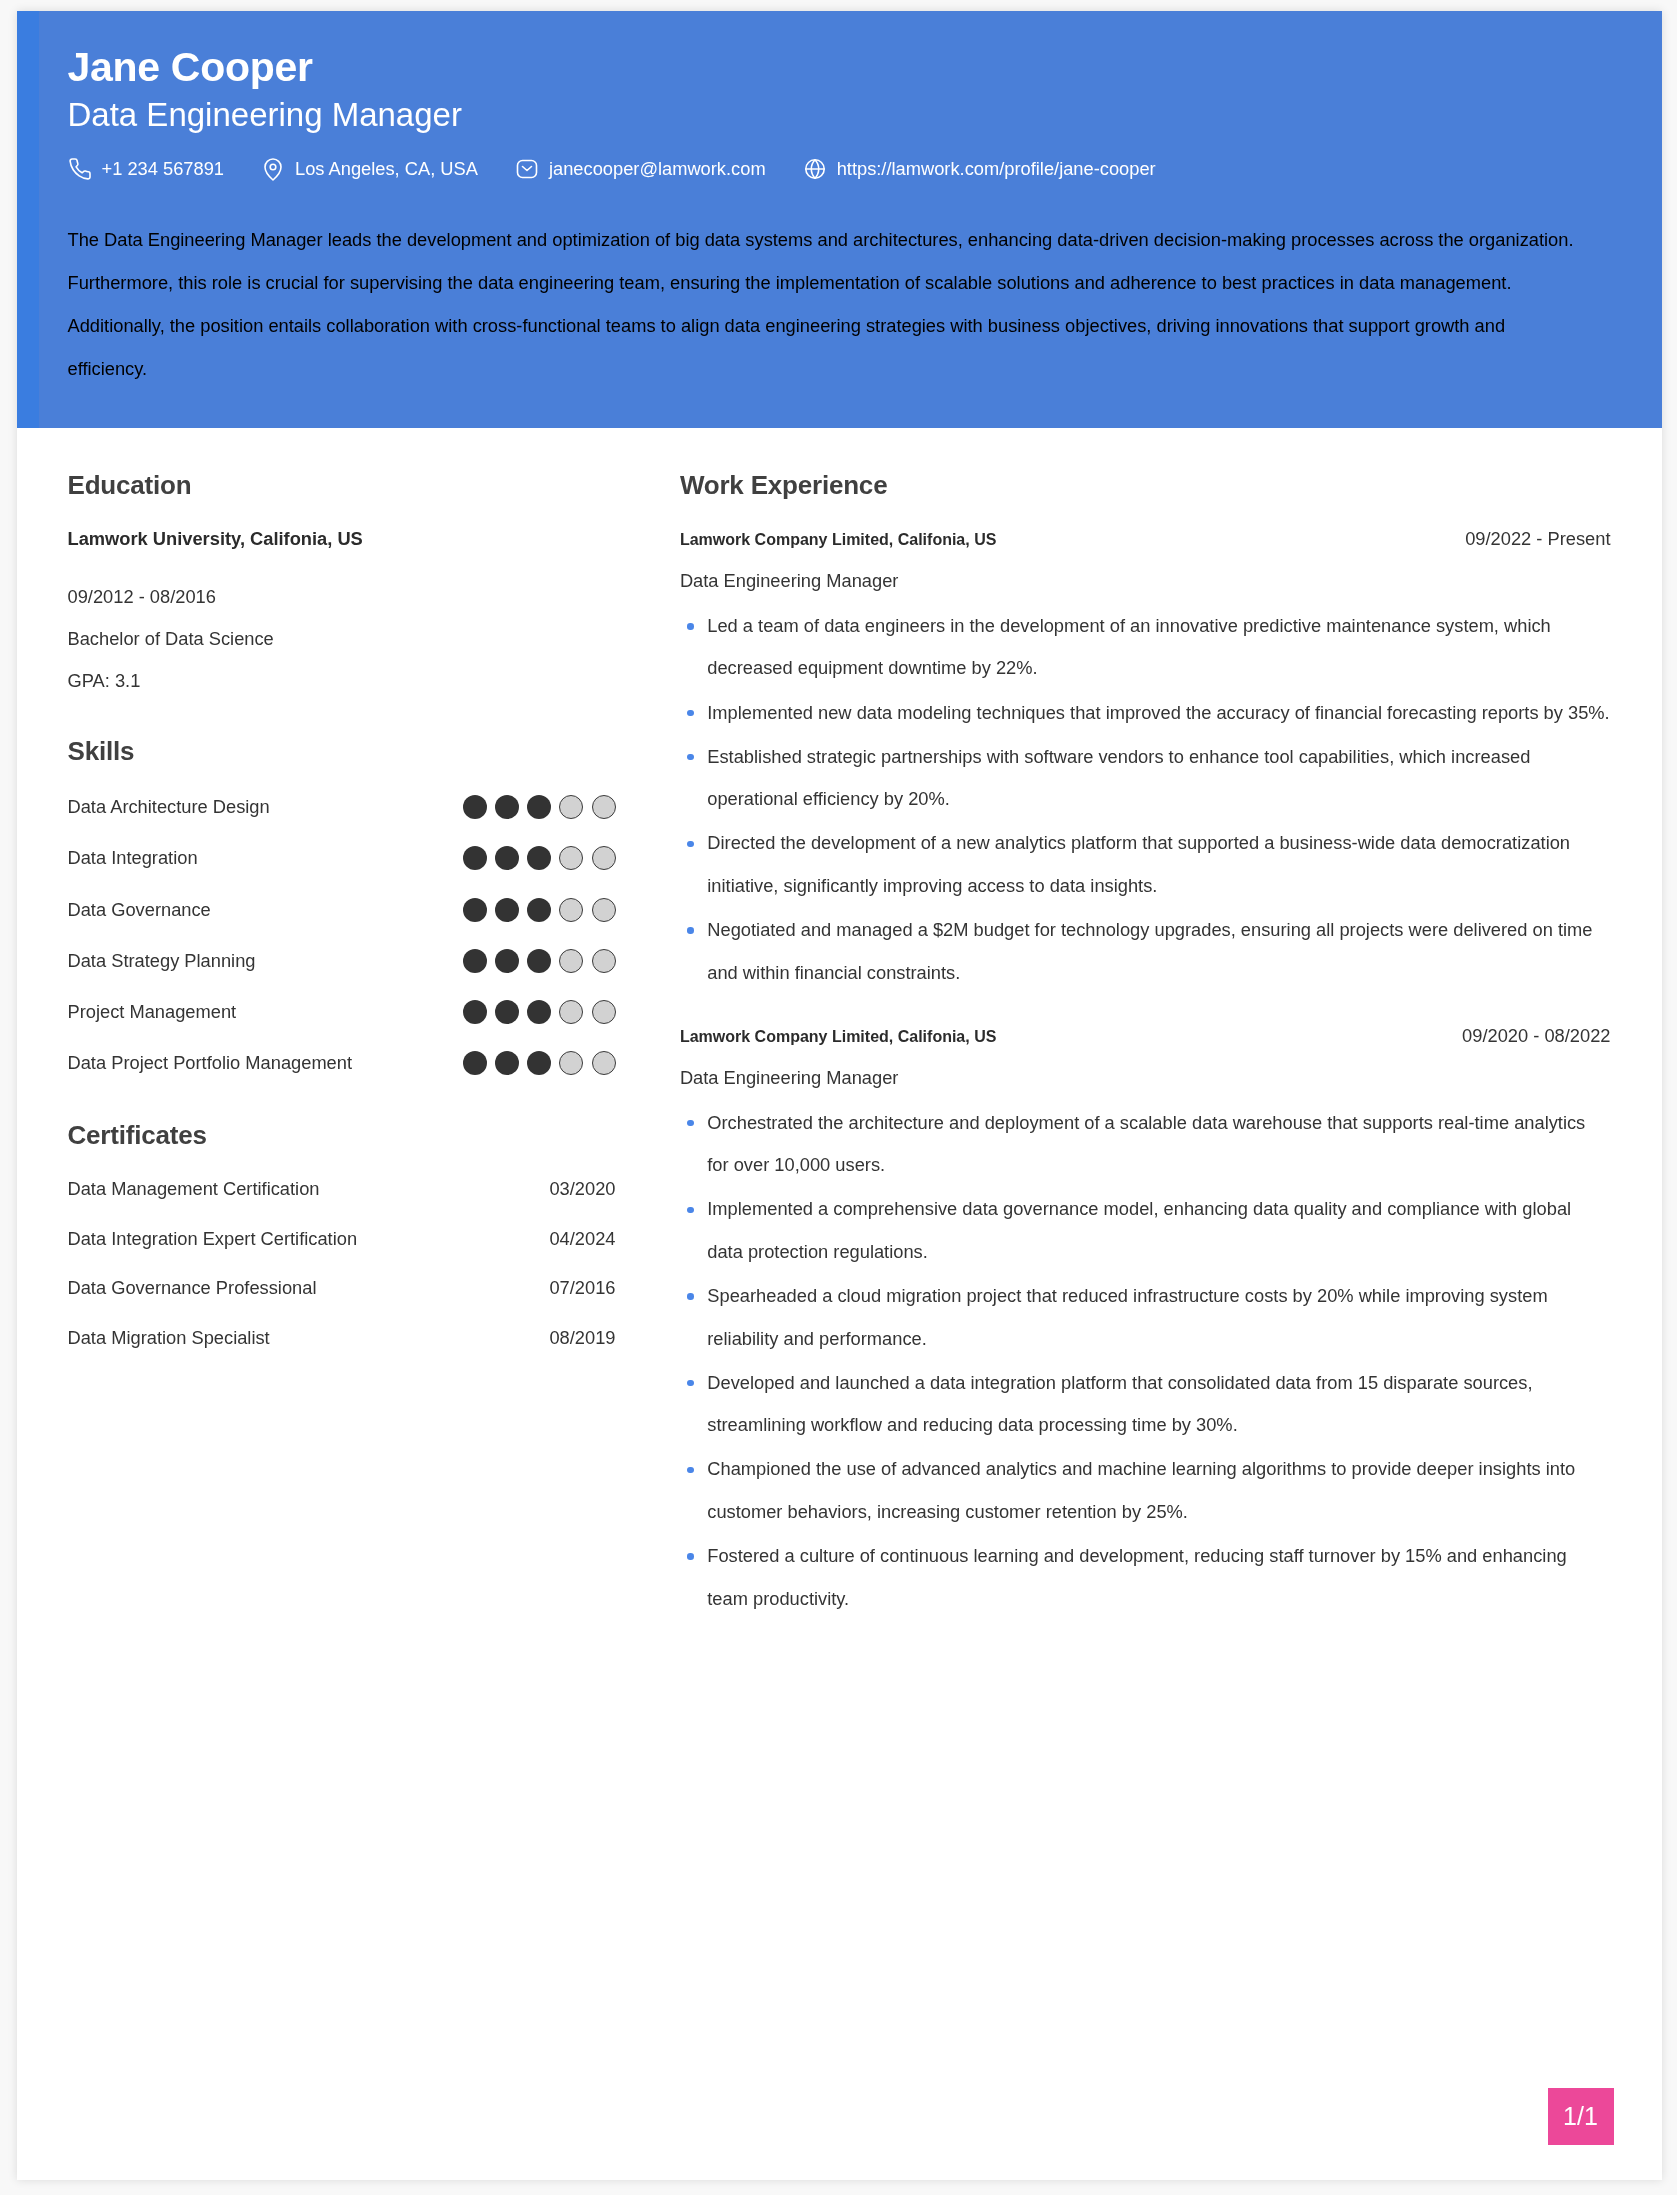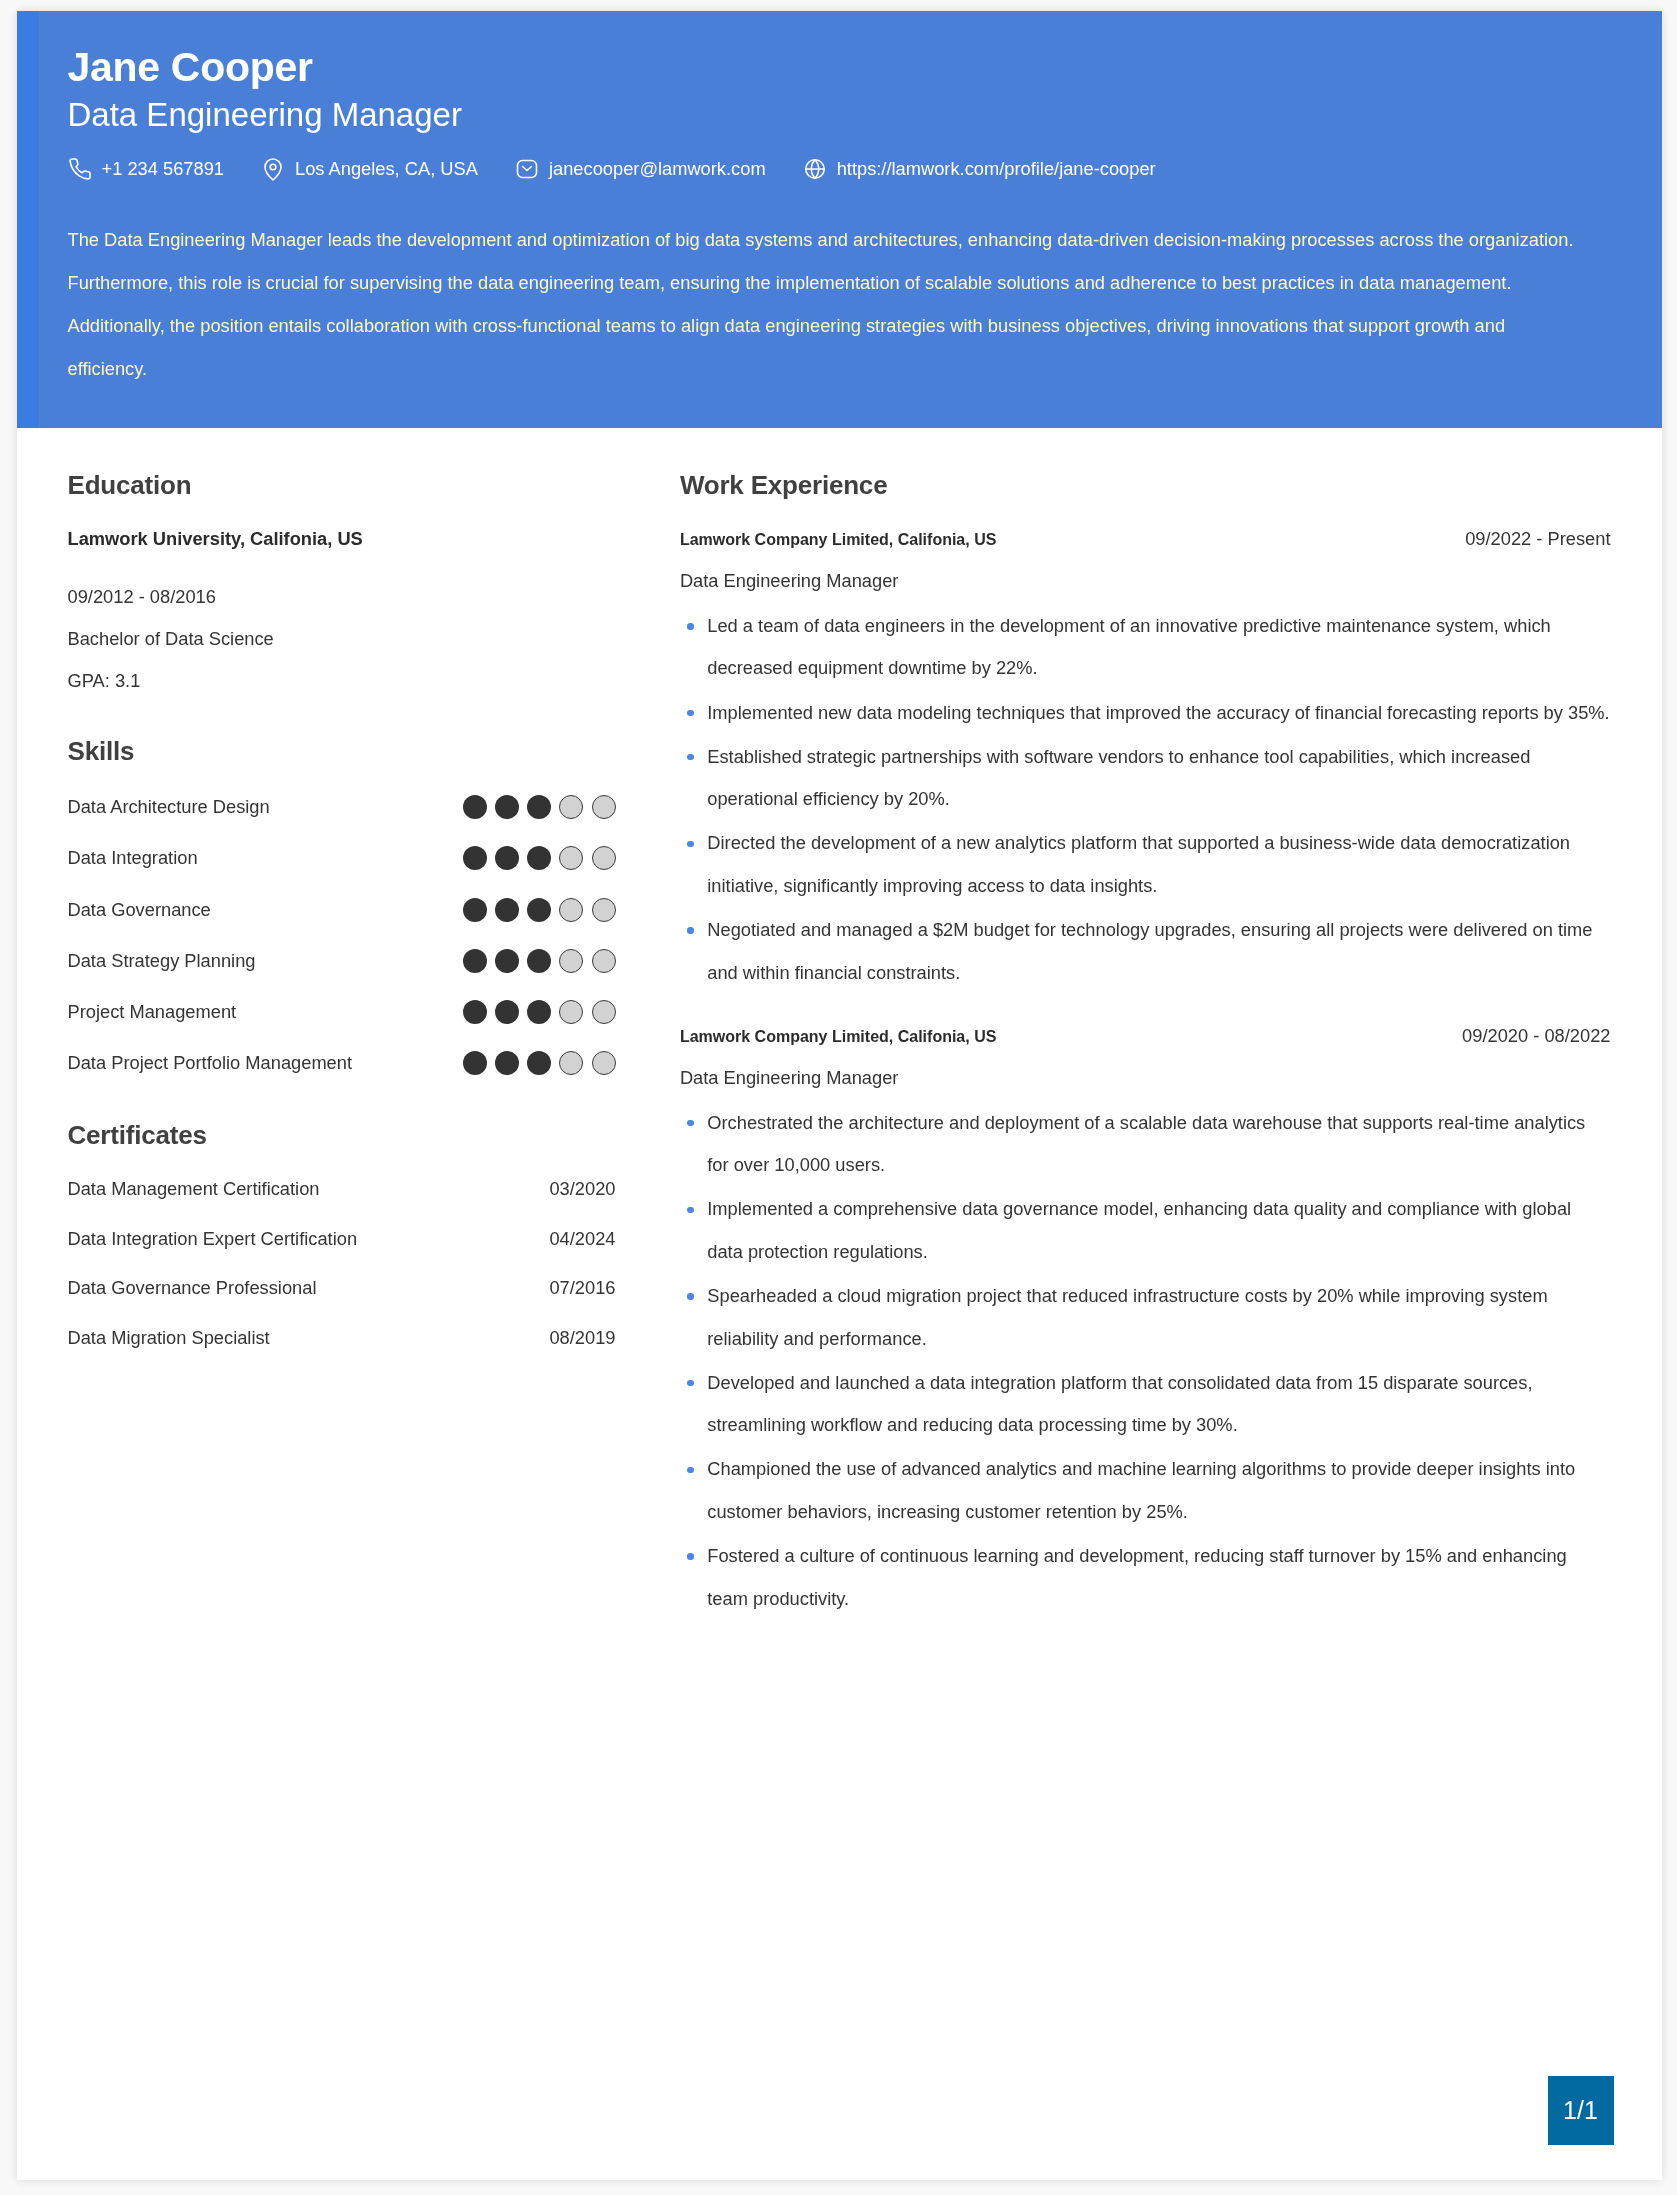--- a/index.html
+++ b/index.html
@@ -74,21 +74,21 @@
     font-size: 18.3px;
     line-height: 1;
     white-space: nowrap;
   }
   .contact-item svg { display: block; flex: none; }
 
   .summary {
     margin-top: 38px;
     font-size: 18.3px;
     line-height: 2.35;
-    color: #fef9c3;
+    color: #000000;
     max-width: 1517px;
     position: relative;
   }
 
   
   .body-grid {
     display: flex;
     padding: 42px 51px 0 51px;
     gap: 0;
   }
@@ -194,22 +194,22 @@
     width: 6.4px; height: 6.4px;
     border-radius: 50%;
     background: #4a86e8;
   }
 
   
   .page-badge {
     position: absolute;
     right: 48px;
     bottom: 35px;
-    width: 66px; height: 69px;
-    background: #0369a1;
+    width: 66px; height: 57px;
+    background: #ec4899;
     color: #ffffff;
     font-size: 25px;
     font-weight: 500;
     display: flex;
     align-items: center;
     justify-content: center;
   }
 </style>
 </head>
 <body>

